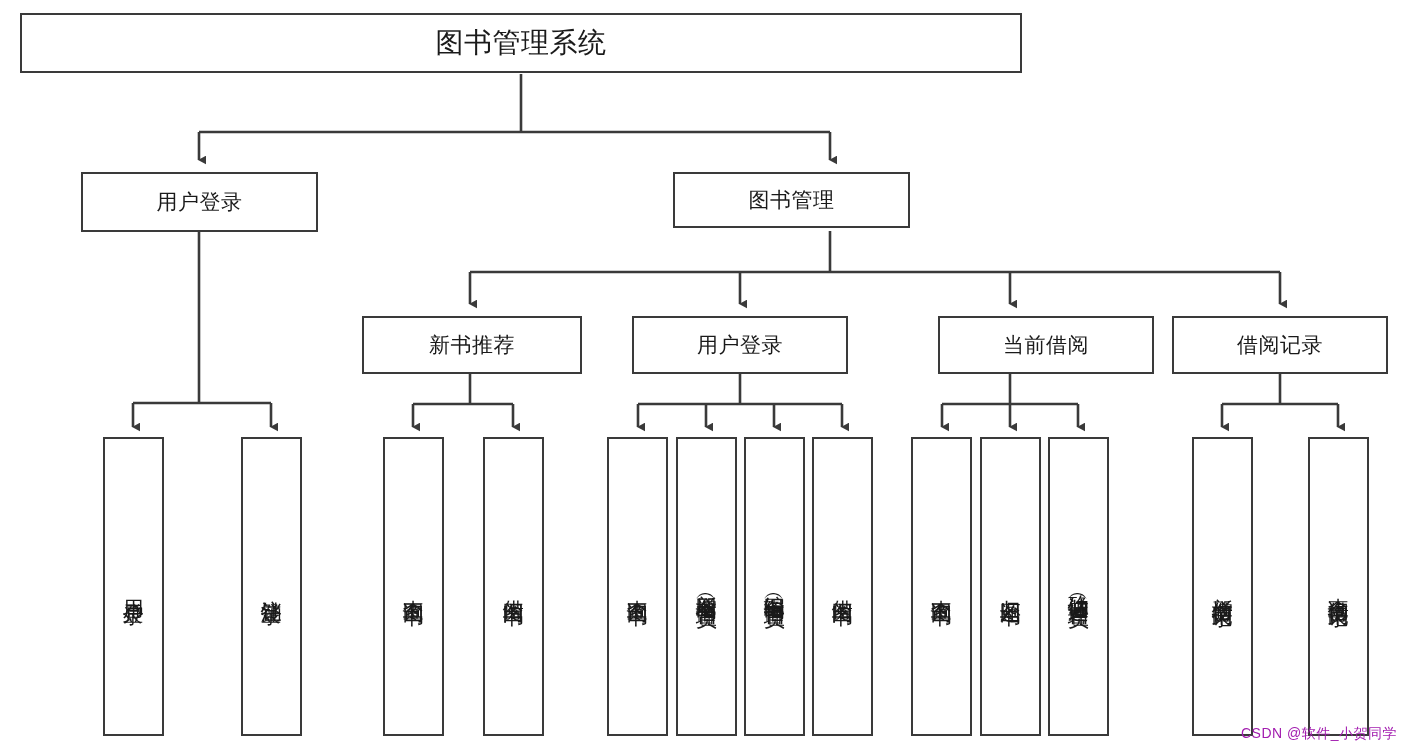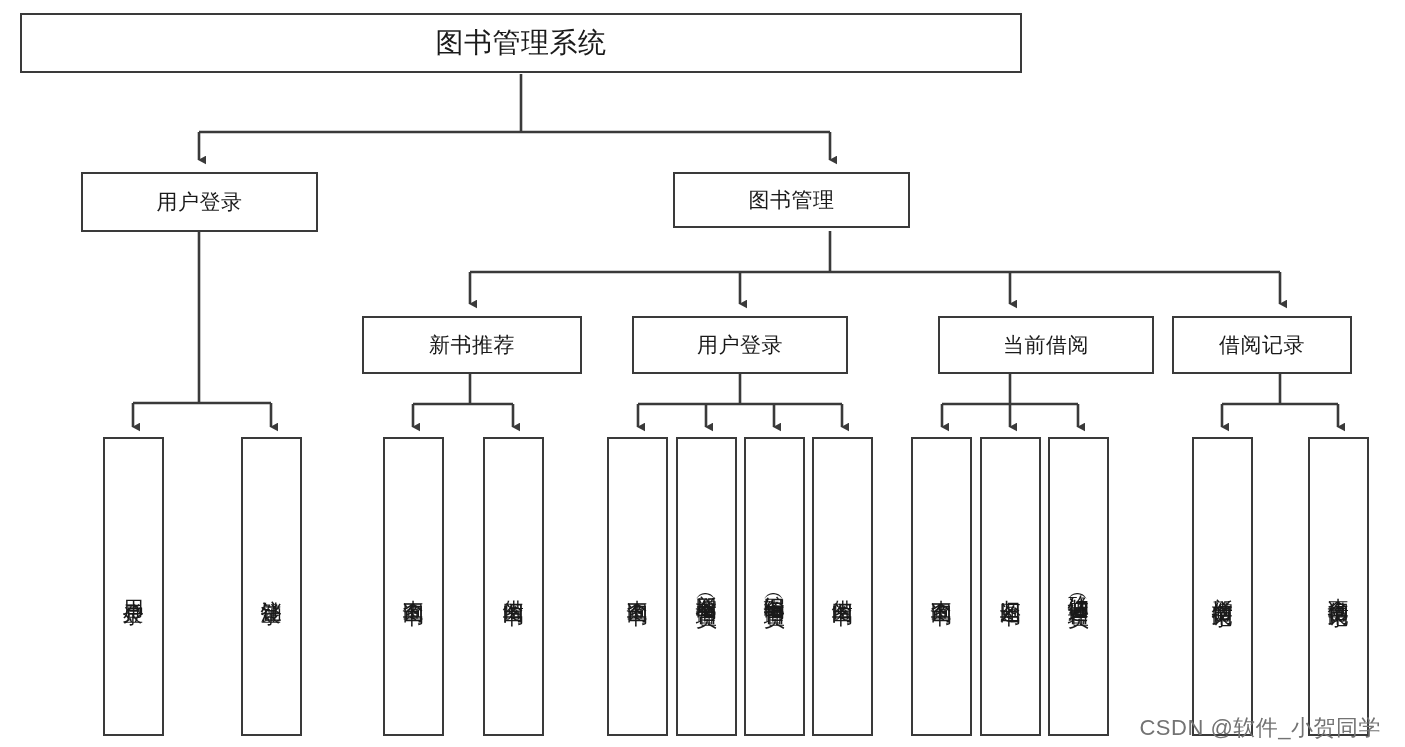--- a/index.html
+++ b/index.html
@@ -58,24 +58,24 @@
   .node.vertical .node-label {
     writing-mode: vertical-rl;
     text-orientation: upright;
     font-size: 21px;
     line-height: 1.12;
     letter-spacing: 2px;
     white-space: nowrap;
   }
   #watermark {
     position: absolute;
-    right: 24px;
+    right: 8px;
     bottom: 4px;
-    font-size: 22px;
-    color: #737373;
+    font-size: 14px;
+    color: #a21caf;
     letter-spacing: 0.5px;
     z-index: 5;
     white-space: nowrap;
   }
 </style>
 </head>
 <body>
 
 <div id="diagram-root">
 
@@ -142,21 +142,21 @@
 
   <div class="node horizontal" style="left:362px; top:316px; width:220px; height:58px;">
     <span class="node-label">新书推荐</span>
   </div>
   <div class="node horizontal" style="left:632px; top:316px; width:216px; height:58px;">
     <span class="node-label">用户登录</span>
   </div>
   <div class="node horizontal" style="left:902px; top:316px; width:216px; height:58px;margin-left:36px;">
     <span class="node-label">当前借阅</span>
   </div>
-  <div class="node horizontal" style="left:1172px; top:316px; width:180px; height:58px;">
+  <div class="node horizontal" style="left:1172px; top:316px; width:216px; height:58px;">
     <span class="node-label">借阅记录</span>
   </div>
 
   <div class="node vertical" style="left:103px; top:437px; width:61px; height:299px;">
     <span class="node-label">用户登录</span>
   </div>
   <div class="node vertical" style="left:241px; top:437px; width:61px; height:299px;">
     <span class="node-label">注销登录</span>
   </div>
 

